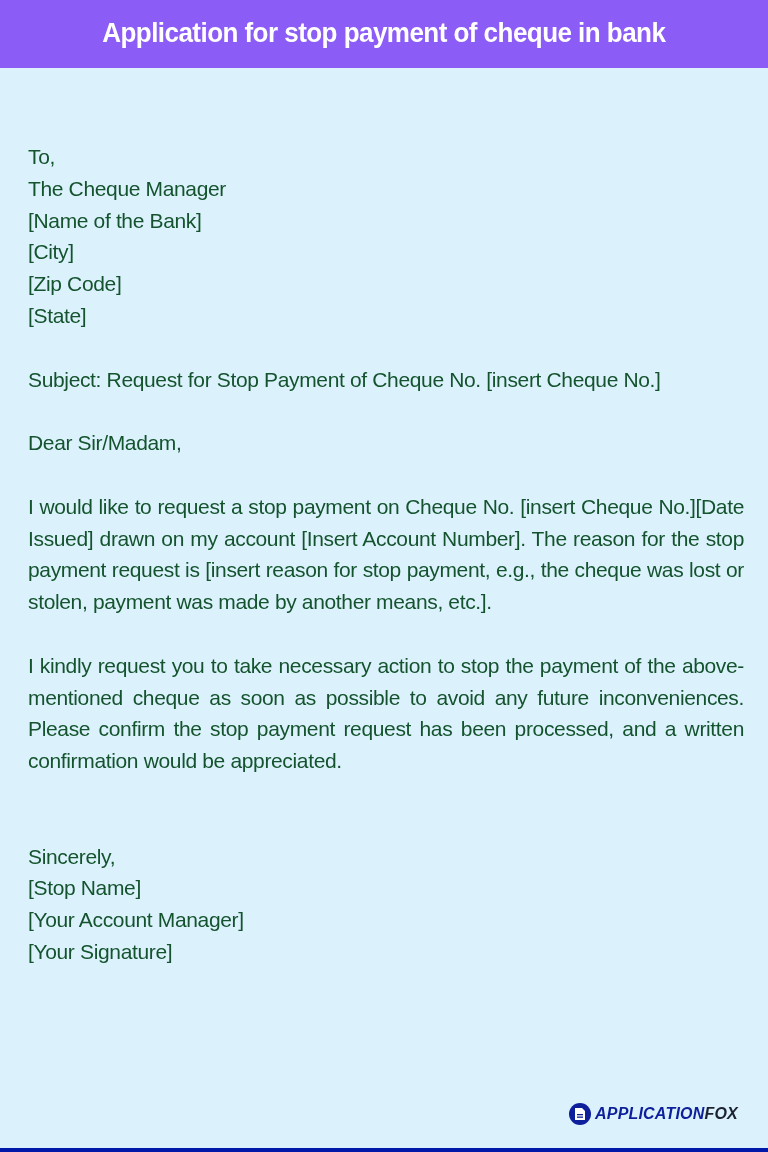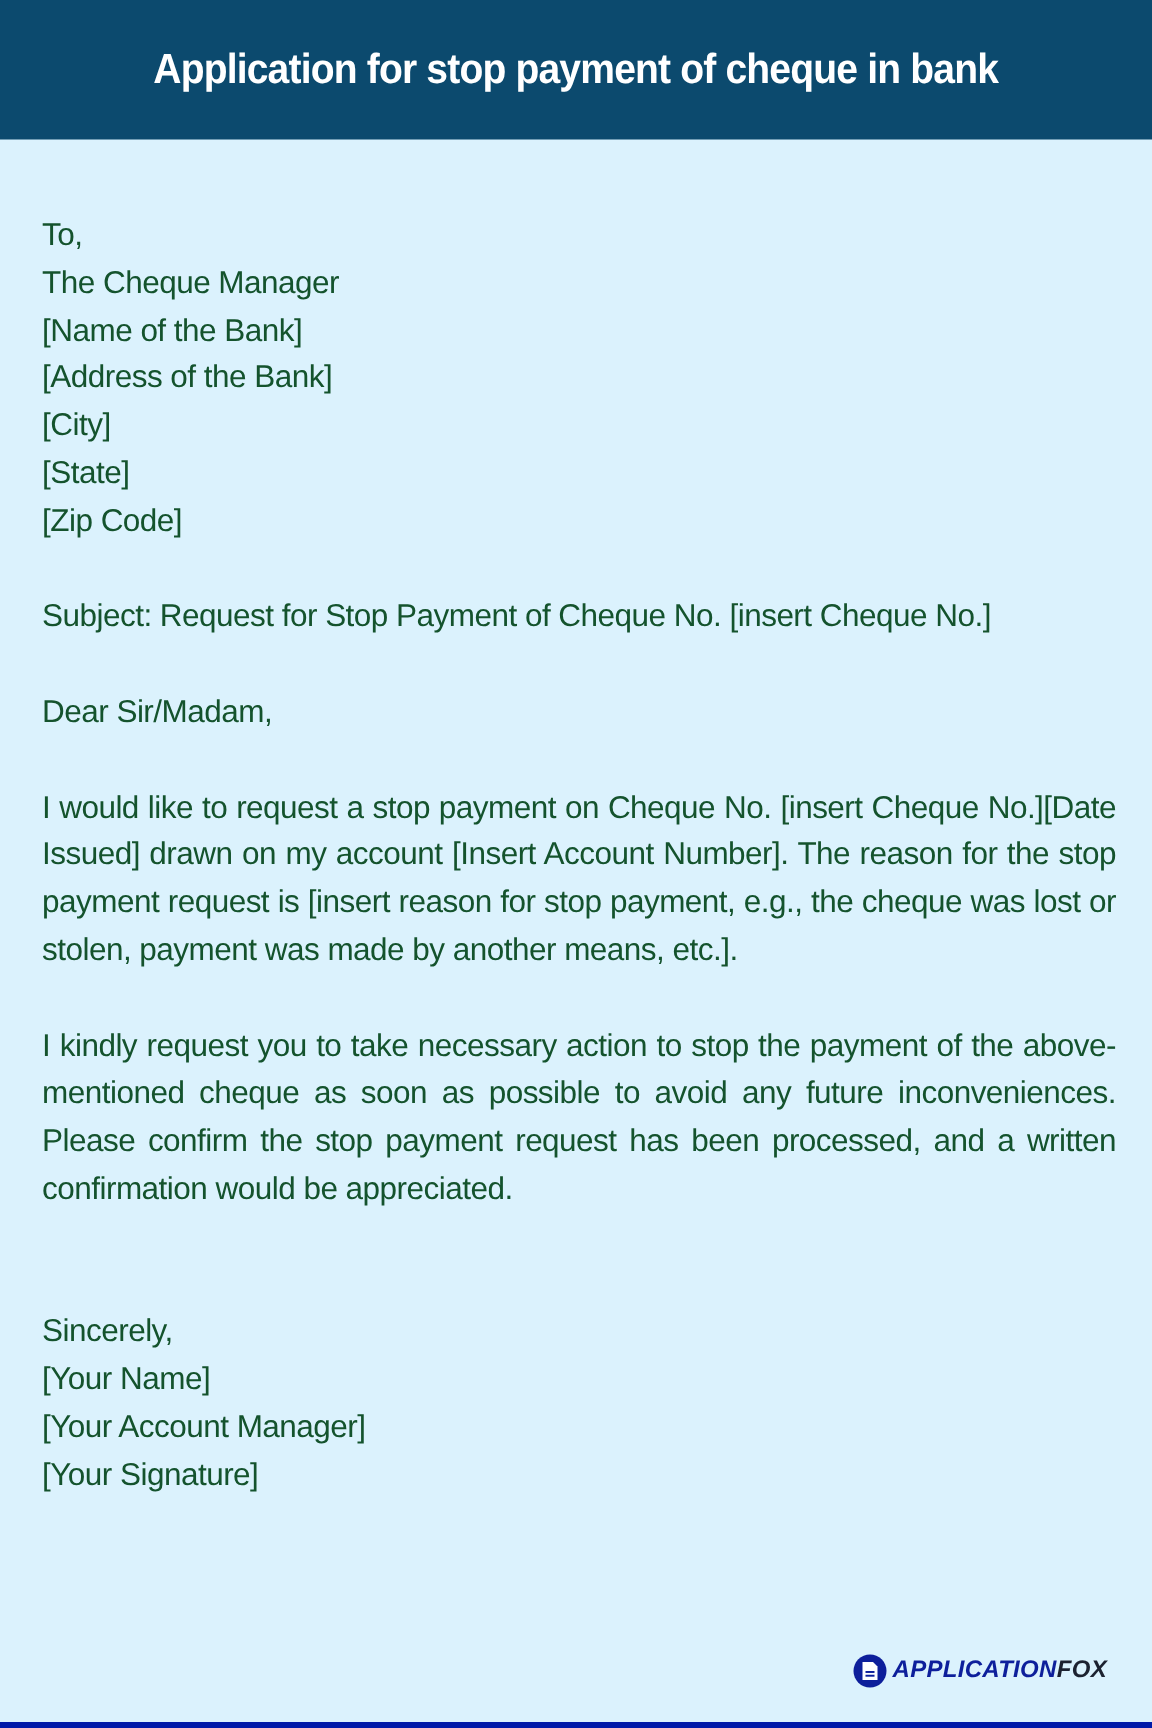--- a/index.html
+++ b/index.html
@@ -11,22 +11,22 @@
       height: 1152px;
       background: #dbf2fd;
       position: relative;
       overflow: hidden;
       font-family: "Liberation Sans", sans-serif;
     }
     .header {
       position: absolute;
       left: 0; top: 0;
       width: 768px;
-      height: 93px;
-      background: #0c4a6e;
+      height: 68px;
+      background: #8b5cf6;
       display: flex;
       align-items: center;
       justify-content: center;
     }
     .header-title {
       color: #ffffff;
       font-family: "Liberation Sans", sans-serif;
       font-weight: 700;
       font-size: 28px;
       letter-spacing: -0.6px;
@@ -91,38 +91,37 @@
 
 <div class="header">
   <div class="header-title">Application for stop payment of cheque in bank</div>
 </div>
 
 <div class="letter">
   <div class="block">
     <span class="line">To,</span>
     <span class="line">The Cheque Manager</span>
     <span class="line">[Name of the Bank]</span>
-    <span class="line">[Address of the Bank]</span>
     <span class="line">[City]</span>
+    <span class="line">[Zip Code]</span>
     <span class="line">[State]</span>
-    <span class="line">[Zip Code]</span>
   </div>
   <div class="gap"></div>
   <p class="para">Subject: Request for Stop Payment of Cheque No. [insert Cheque No.]</p>
   <div class="gap"></div>
   <p class="para">Dear Sir/Madam,</p>
   <div class="gap"></div>
   <p class="para">I would like to request a stop payment on Cheque No. [insert Cheque No.][Date Issued] drawn on my account [Insert Account Number]. The reason for the stop payment request is [insert reason for stop payment, e.g., the cheque was lost or stolen, payment was made by another means, etc.].</p>
   <div class="gap"></div>
   <p class="para">I kindly request you to take necessary action to stop the payment of the above-mentioned cheque as soon as possible to avoid any future inconveniences. Please confirm the stop payment request has been processed, and a written confirmation would be appreciated.</p>
   <div class="gap"></div>
   <div class="gap"></div>
   <div class="block">
     <span class="line">Sincerely,</span>
-    <span class="line">[Your Name]</span>
+    <span class="line">[Stop Name]</span>
     <span class="line">[Your Account Manager]</span>
     <span class="line">[Your Signature]</span>
   </div>
 </div>
 
 <div class="logo">
   <span class="logo-icon">
     <svg width="12" height="14" viewBox="0 0 12 14">
       <path d="M1 1 H8 L11 4 V13 H1 Z" fill="#ffffff"></path>
       <rect x="3" y="7" width="6" height="1.3" fill="#0d1f9b"></rect>

